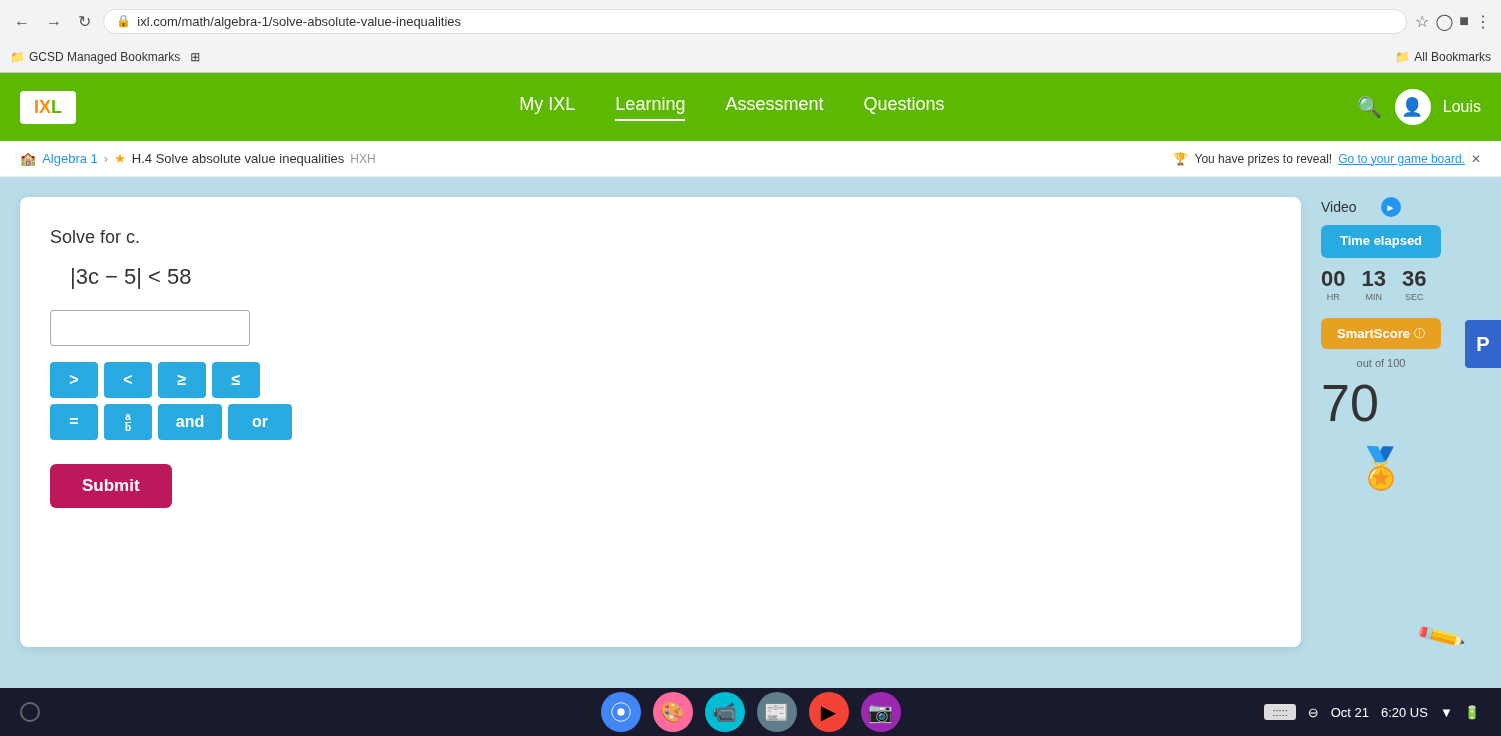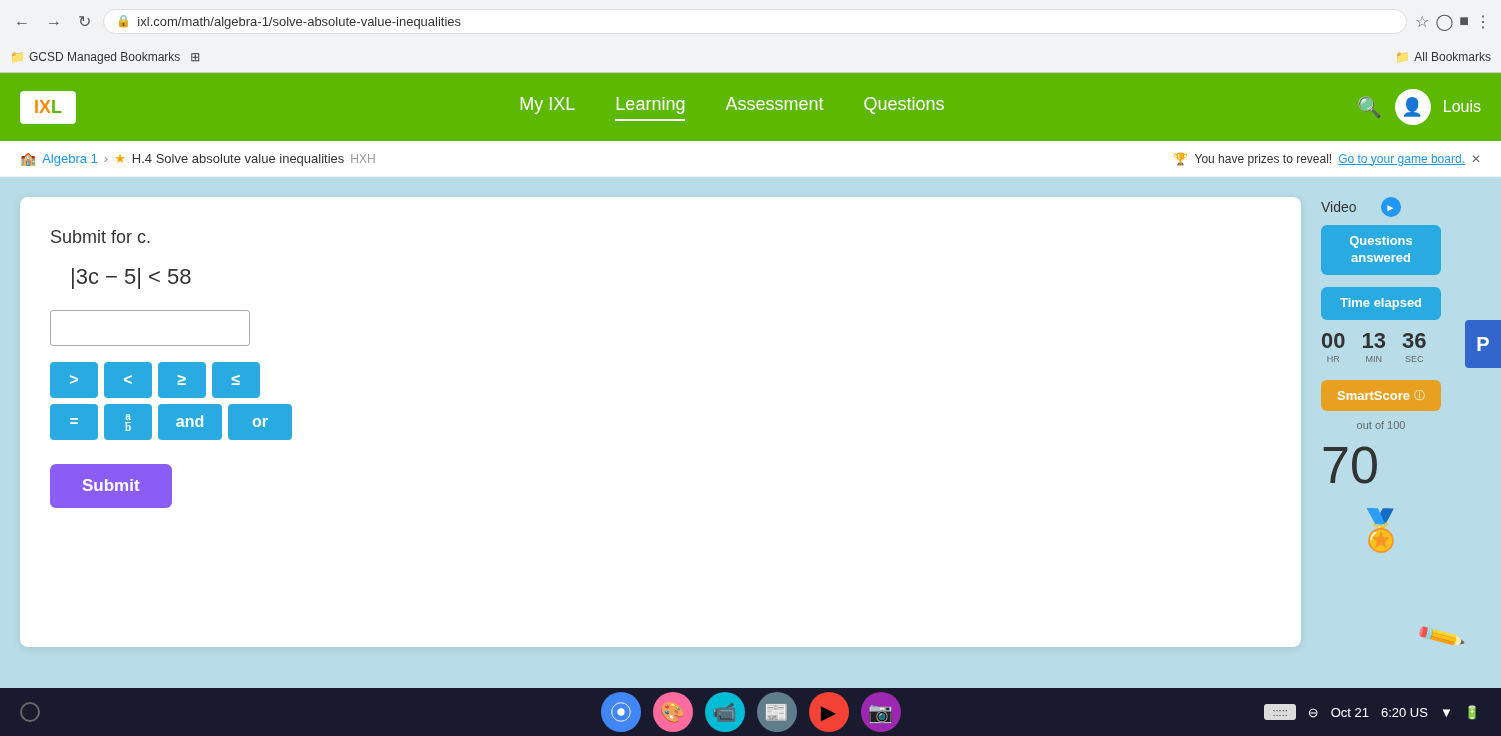--- a/index.html
+++ b/index.html
@@ -96,21 +96,21 @@
     }
     .keyboard-buttons { display: flex; flex-direction: column; gap: 6px; margin-bottom: 24px; }
     .keyboard-row { display: flex; gap: 6px; }
     .kb-btn {
       background: #29abe2; color: white; border: none; border-radius: 4px;
       width: 48px; height: 36px; font-size: 16px; cursor: pointer; font-weight: bold;
       display: flex; align-items: center; justify-content: center;
     }
     .kb-btn-wide { width: 64px; }
     .submit-btn {
-      background: #8b5cf6; color: white; border: none; border-radius: 6px;
+      background: #be185d; color: white; border: none; border-radius: 6px;
       padding: 12px 32px; font-size: 17px; cursor: pointer; font-weight: bold;
     }
 
     
     .right-panel { display: flex; flex-direction: column; gap: 0; width: 160px; align-items: flex-start; }
     .video-icon { width: 20px; height: 20px; background: #2196F3; border-radius: 50%; display: flex; align-items: center; justify-content: center; color: white; font-size: 10px; }
     .questions-answered-btn {
       background: #29abe2; color: white; border: none; border-radius: 6px;
       padding: 8px 12px; font-size: 13px; cursor: pointer; font-weight: bold;
       width: 120px; text-align: center; margin-bottom: 12px; line-height: 1.3;
@@ -223,21 +223,21 @@
       <span>🏆</span>
       <span>You have prizes to reveal!</span>
       <a class="prize-link">Go to your game board.</a>
       <span class="prize-close">✕</span>
     </div>
   </div>
 
   <div class="main-content">
 
     <div class="question-panel">
-      <div class="question-title">Submit for c.</div>
+      <div class="question-title">Solve for c.</div>
       <div class="equation">|3c − 5| &lt; 58</div>
       <input class="answer-input" type="text" style="">
       <div class="keyboard-buttons">
         <div class="keyboard-row">
           <button class="kb-btn">&gt;</button>
           <button class="kb-btn">&lt;</button>
           <button class="kb-btn">≥</button>
           <button class="kb-btn">≤</button>
         </div>
         <div class="keyboard-row">
@@ -251,23 +251,20 @@
         </div>
       </div>
       <button class="submit-btn">Submit</button>
     </div>
 
     <div class="right-panel">
       <div style="display:flex;align-items:center;gap:24px;margin-bottom:8px;">
         <span style="font-size:14px;color:#333;">Video</span>
         <div class="video-icon">►</div>
       </div>
-      <button class="questions-answered-btn">
-        <span>Questions answered</span>
-      </button>
       <button class="time-elapsed-btn">
         <span>Time elapsed</span>
       </button>
       <div class="time-display">
         <div class="time-unit">
           <span class="time-val">00</span>
           <span class="time-label">HR</span>
         </div>
         <div class="time-unit">
           <span class="time-val">13</span>

